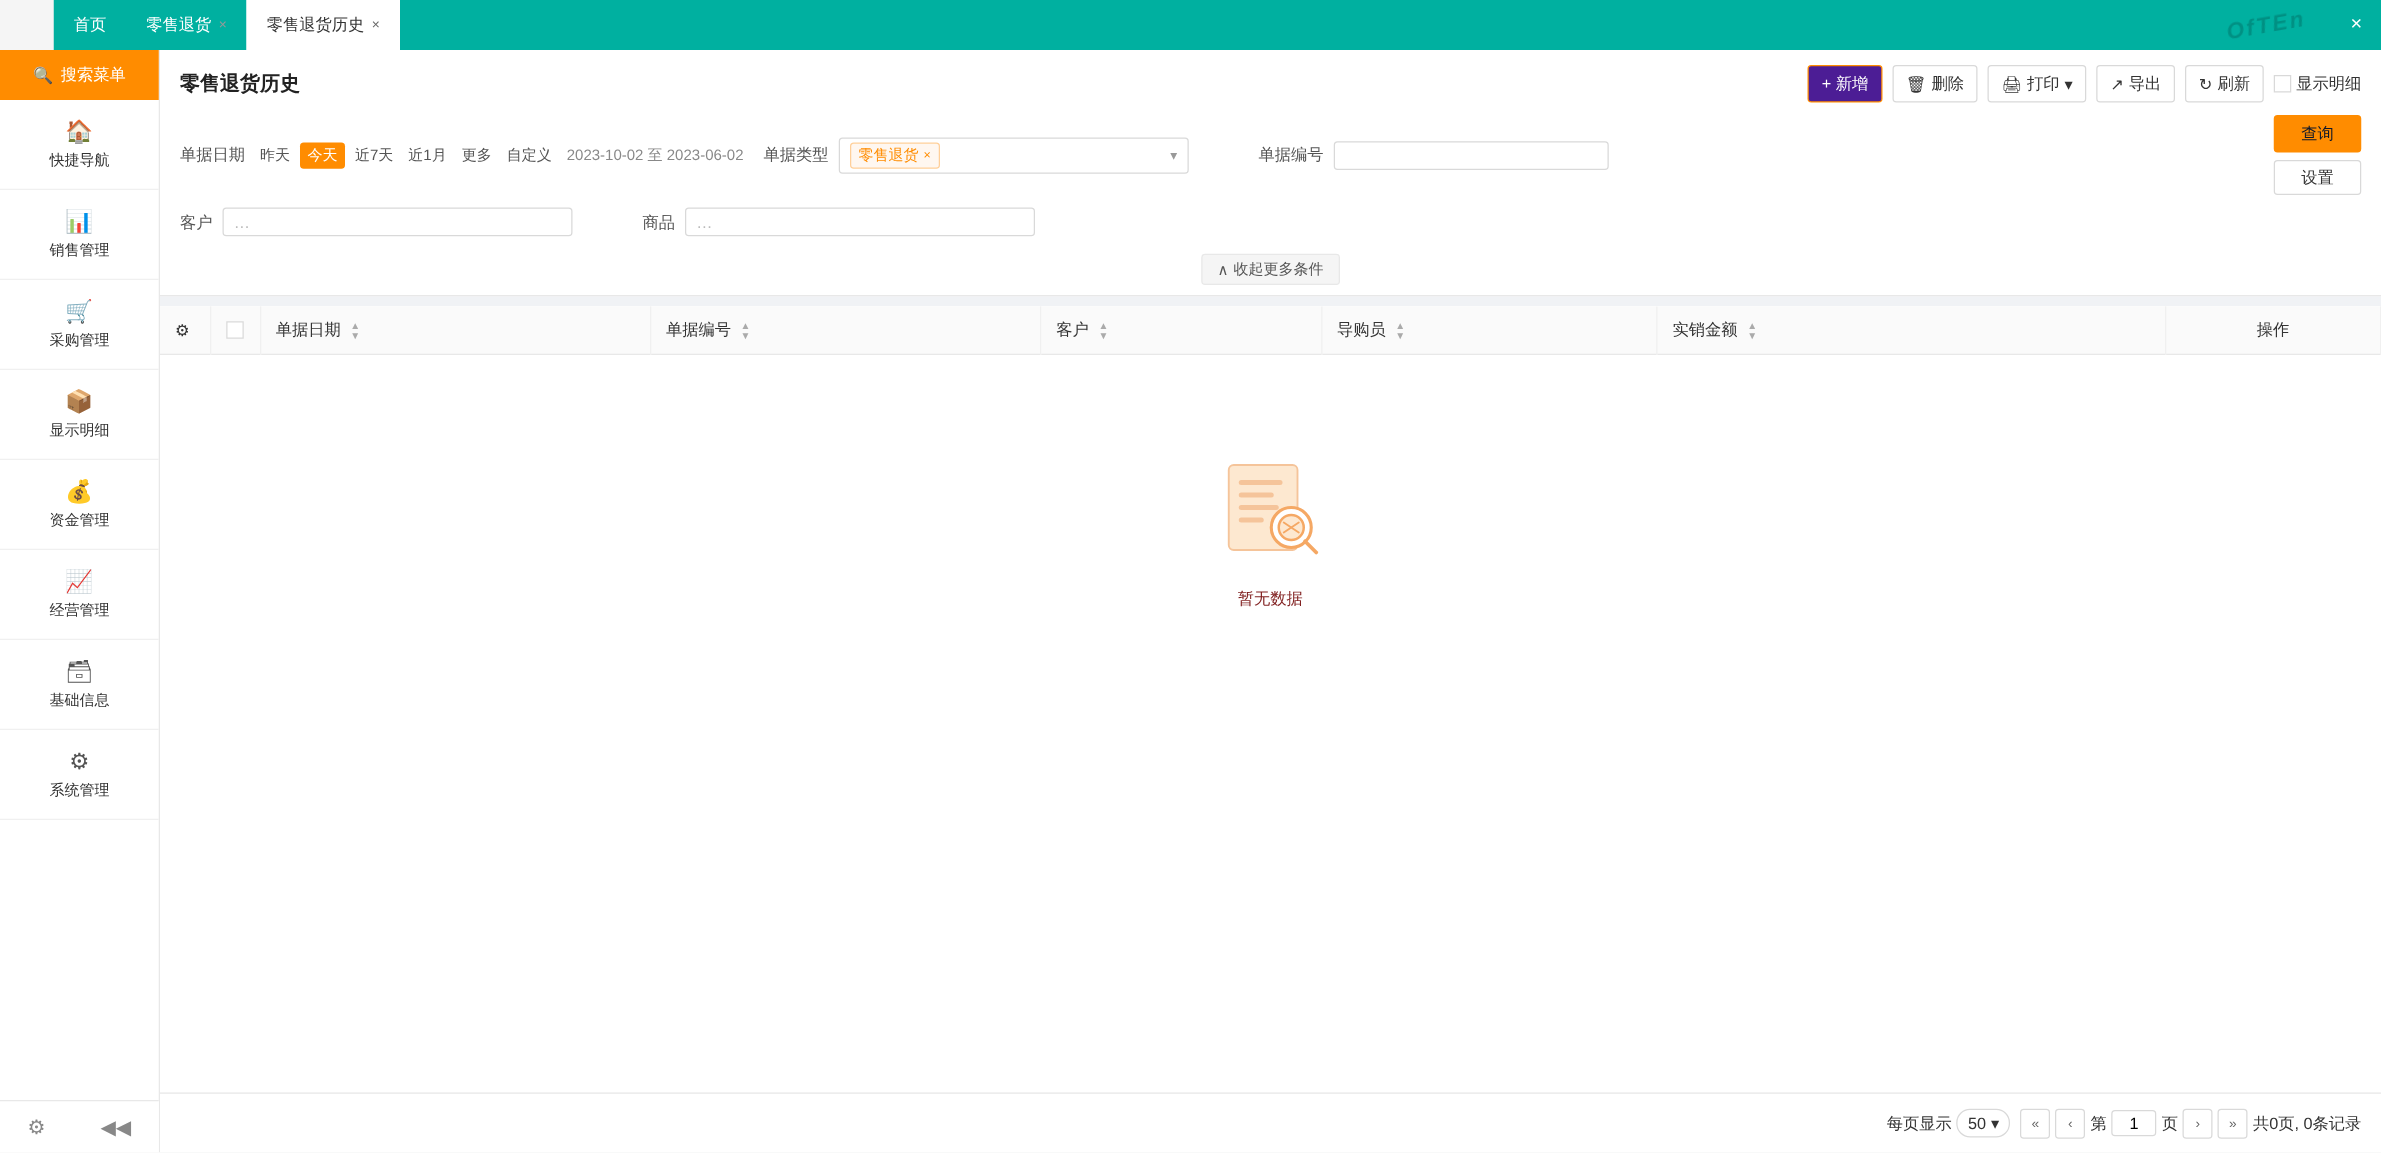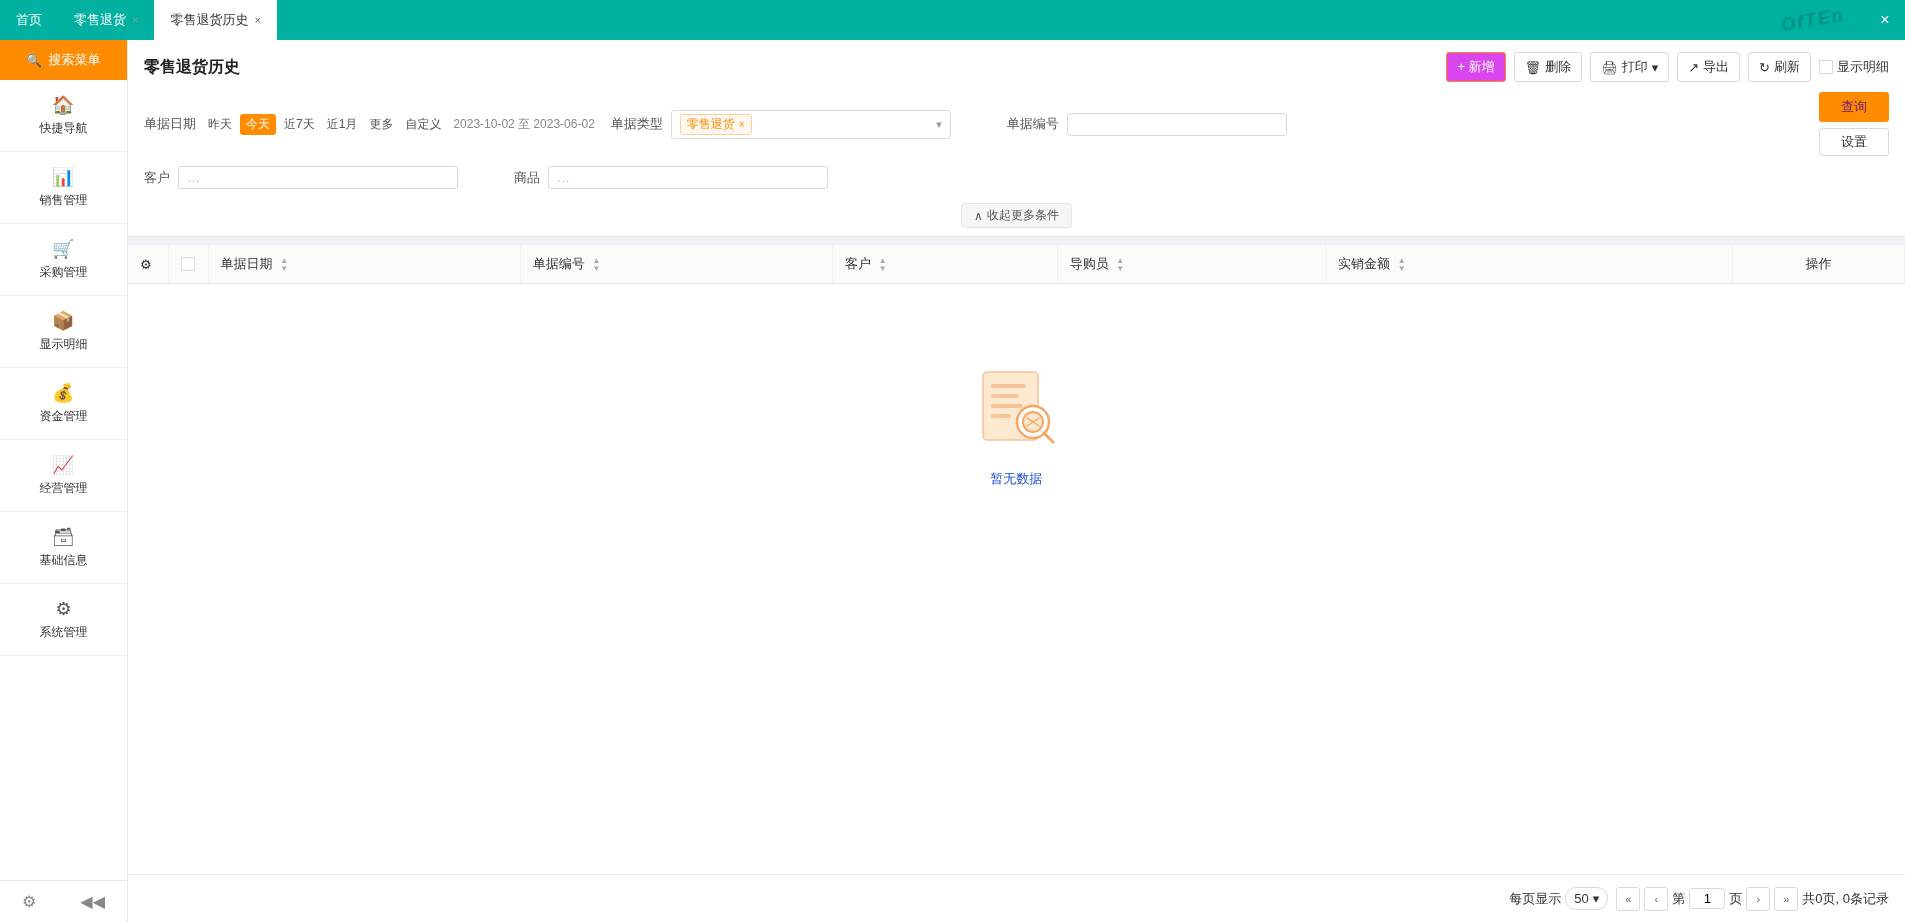--- a/index.html
+++ b/index.html
@@ -6,20 +6,21 @@
     body { width: 1905px; height: 922px; overflow: hidden; background: #f5f5f5; display: flex; flex-direction: column; }
 
     
     .top-bar {
       height: 40px;
       background: #00b0a0;
       display: flex;
       align-items: center;
       padding: 0 0 0 0;
       flex-shrink: 0;
+      margin-left: 43px;
     }
     .top-bar-tabs {
       display: flex;
       align-items: stretch;
       height: 100%;
       flex: 1;
     }
     .tab-item {
       display: flex;
       align-items: center;
@@ -150,21 +151,21 @@
       gap: 4px;
       padding: 5px 10px;
       background: #fff;
       border: 1px solid #d9d9d9;
       border-radius: 3px;
       font-size: 13px;
       color: #333;
       cursor: pointer;
     }
     .toolbar-btn.primary {
-      background: #d946ef;
+      background: #4c1d95;
       color: #fff;
       border-color: #ff8c00;
     }
     .show-detail-label {
       display: flex;
       align-items: center;
       gap: 4px;
       font-size: 13px;
       color: #333;
     }
@@ -272,21 +273,21 @@
       font-size: 12px;
       color: #555;
       cursor: pointer;
       background: #f5f5f5;
       border: 1px solid #e8e8e8;
       border-radius: 3px;
       padding: 3px 12px;
     }
     .query-btn {
       background: #ff8c00;
-      color: #701a75;
+      color: #0f172a;
       border: none;
       border-radius: 3px;
       padding: 6px 20px;
       font-size: 13px;
       cursor: pointer;
       min-width: 70px;
     }
     .settings-btn {
       background: #fff;
       color: #333;
@@ -349,21 +350,21 @@
       justify-content: center;
       padding: 80px 0;
     }
     .empty-icon {
       width: 90px;
       height: 90px;
       margin-bottom: 16px;
     }
     .empty-text {
       font-size: 13px;
-      color: #1d4ed8;
+      color: #7f1d1d;
     }
 
     
     .pagination-bar {
       height: 48px;
       background: #fff;
       display: flex;
       align-items: center;
       justify-content: flex-end;
       padding: 0 16px;

